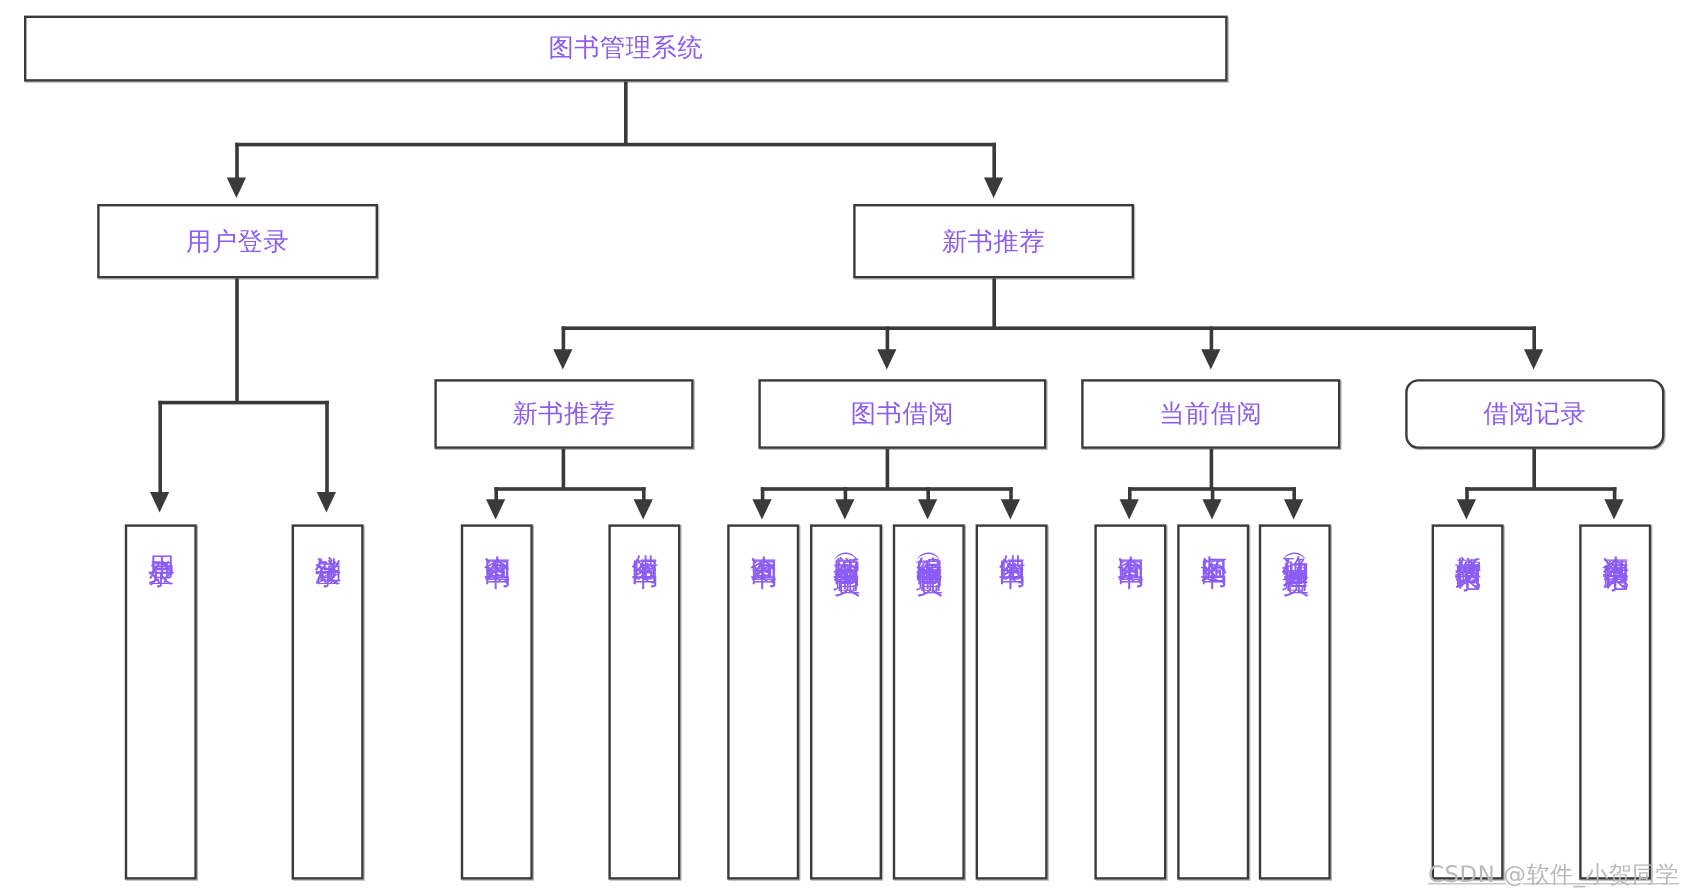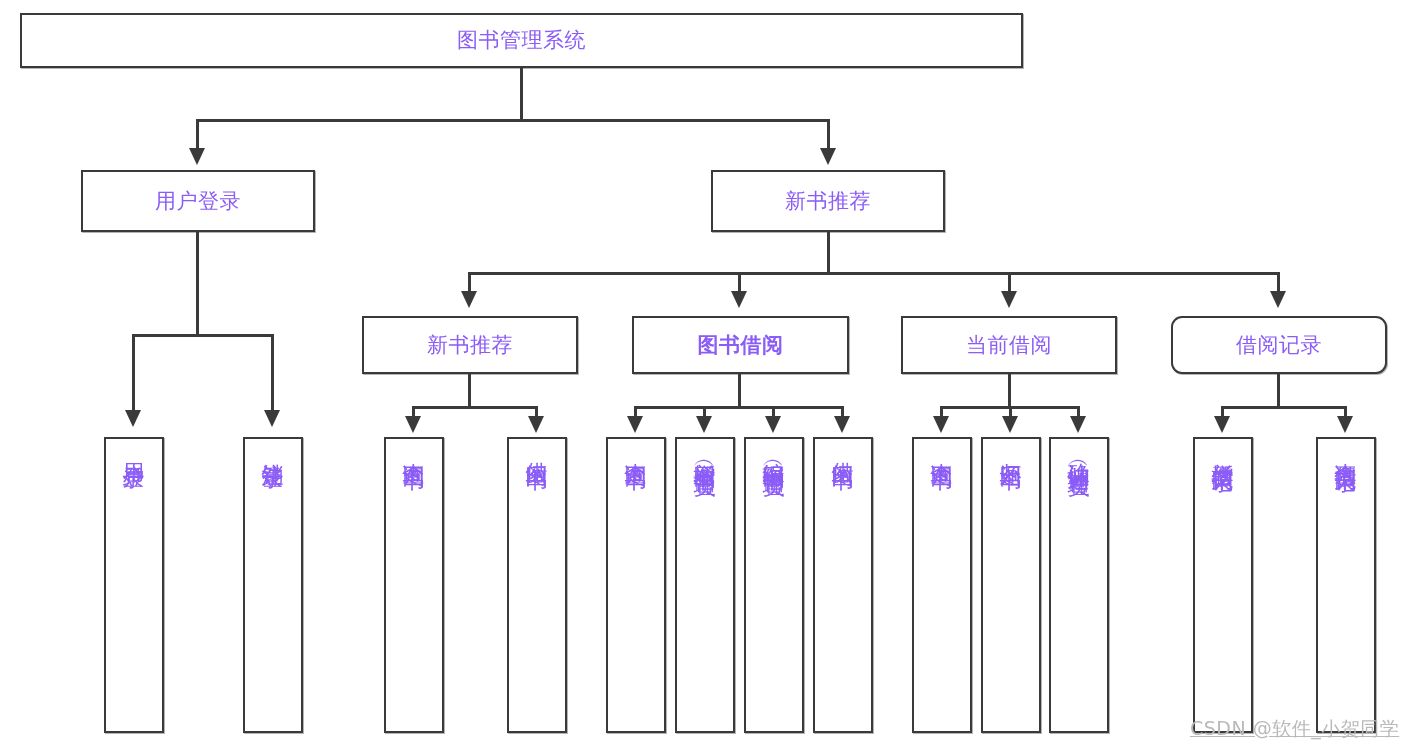--- a/index.html
+++ b/index.html
@@ -117,21 +117,21 @@
   <div class="conn v" style="left:738px; top:272px; width:3px; height:21px;"></div>
   <div class="arrow" style="left:731px; top:291px;"></div>
   <div class="conn v" style="left:1008px; top:272px; width:3px; height:21px;"></div>
   <div class="arrow" style="left:1001px; top:291px;"></div>
   <div class="conn v" style="left:1277px; top:272px; width:3px; height:21px;"></div>
   <div class="arrow" style="left:1270px; top:291px;"></div>
 
   <div class="node horizontal" style="left:362px; top:316px; width:216px; height:58px;">
     <span class="label">新书推荐</span>
   </div>
-  <div class="node horizontal" style="left:632px; top:316px; width:217px; height:58px;font-weight:bold;">
+  <div class="node horizontal" style="left:632px; top:316px; width:240px; height:58px;">
     <span class="label">图书借阅</span>
   </div>
   <div class="node horizontal" style="left:901px; top:316px; width:216px; height:58px;">
     <span class="label">当前借阅</span>
   </div>
   <div class="node horizontal" style="left:1171px; top:316px; width:216px; height:58px;border-radius:11px;">
     <span class="label">借阅记录</span>
   </div>
 
   <div class="conn v" style="left:468px; top:374px; width:3px; height:34px;"></div>

